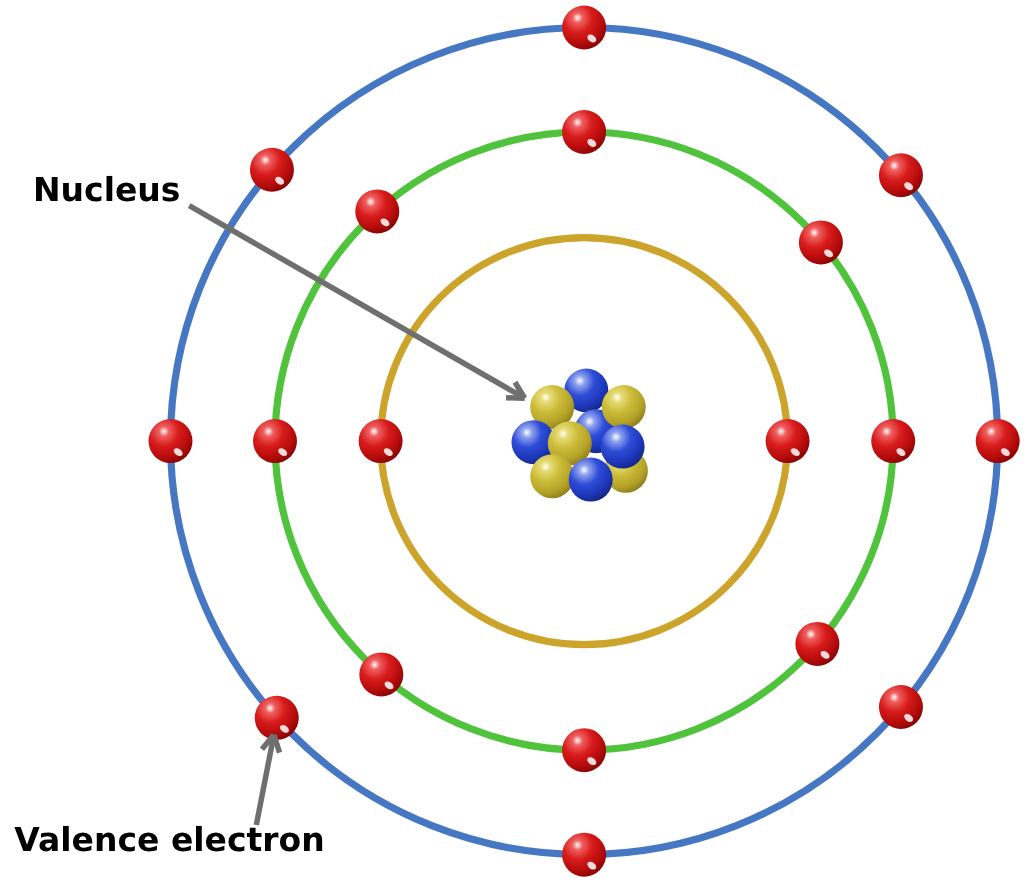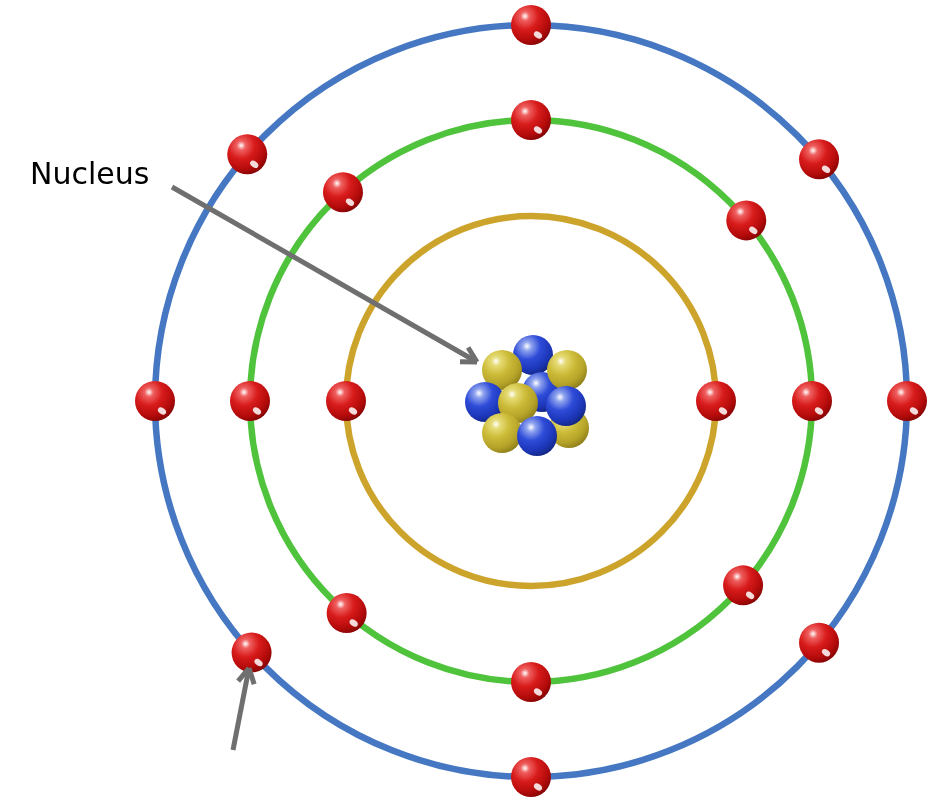--- a/index.html
+++ b/index.html
@@ -19,21 +19,21 @@
     position: absolute;
     left: 0;
     top: 0;
     width: 938px;
     height: 808px;
     display: block;
   }
   .diagram-label {
     position: absolute;
     font-family: "DejaVu Sans", "Liberation Sans", sans-serif;
-    font-weight: normal;
+    font-weight: bold;
     color: #000000;
     white-space: nowrap;
     line-height: 1.1;
     letter-spacing: 0px;
   }
 </style>
 </head>
 <body>
 
 <div class="stage">
@@ -153,13 +153,14 @@
       </g>
       <g stroke="#6f6f6f" stroke-width="5" fill="none" stroke-linecap="butt">
         <line x1="233" y1="750" x2="249" y2="668"></line>
         <line x1="254.14225356577023" y1="684.2036177523825" x2="249" y2="668"></line>
         <line x1="238.14349727139637" y1="681.0819092071388" x2="249" y2="668"></line>
       </g>
     </svg>
 
   <div class="diagram-label" id="nucleus-label" style="left: 30px; top: 157px; font-size: 30px;">Nucleus</div>
 
+  <div class="diagram-label" id="valence-label" style="left: 13px; top: 748px; font-size: 30px;">Valence electron</div>
 </div>
 
 </body></html>

